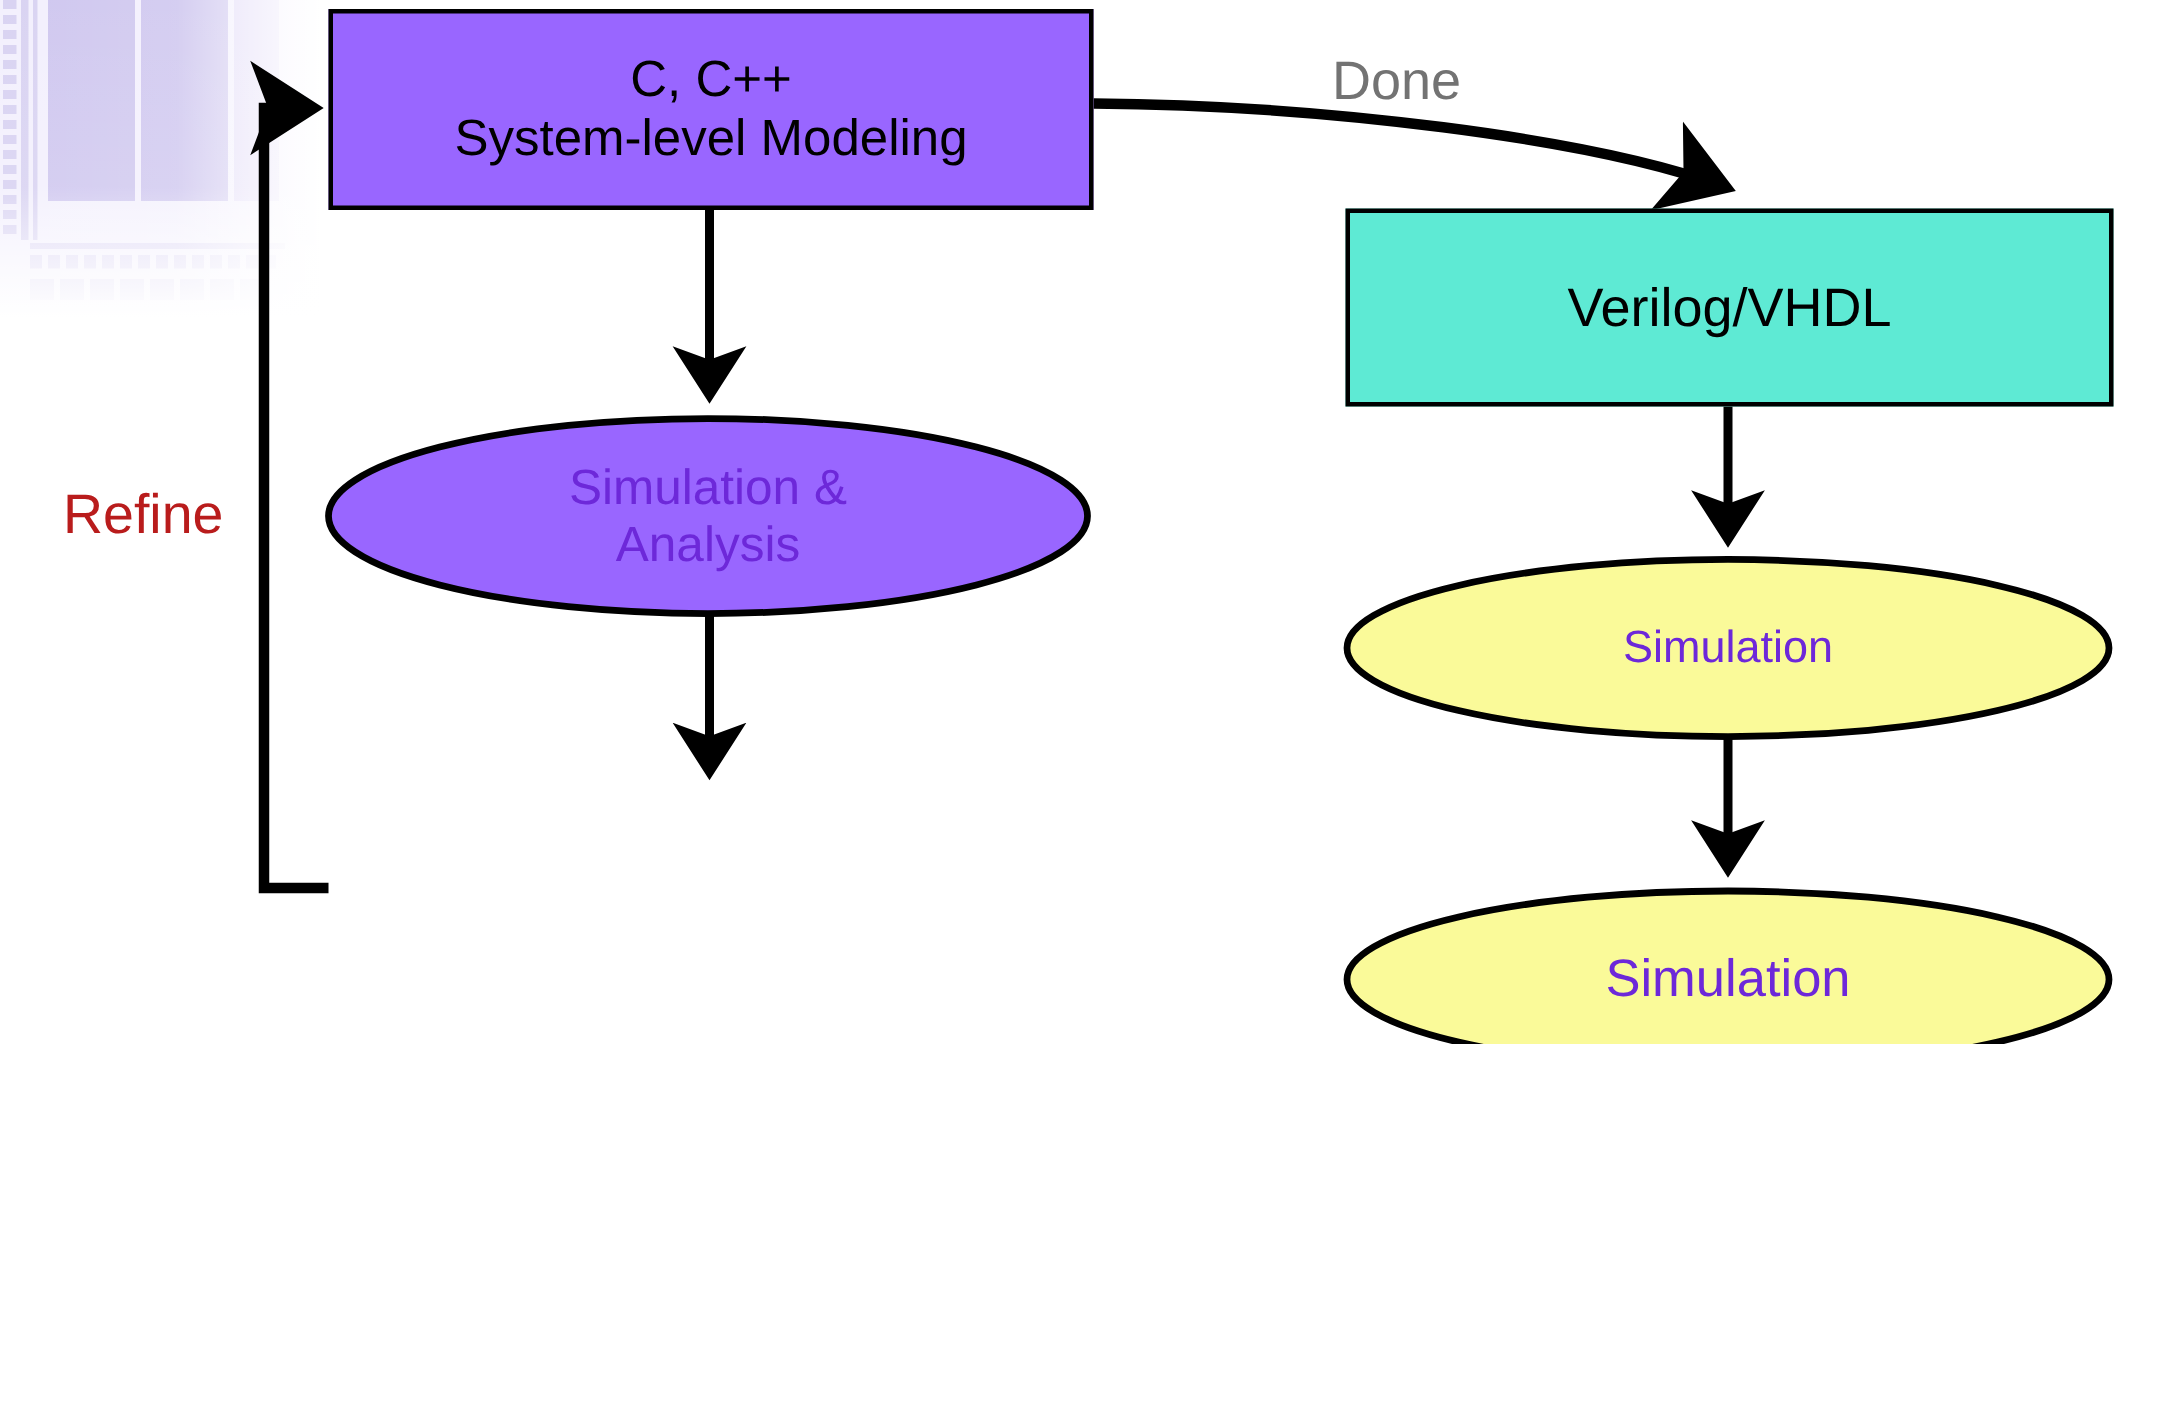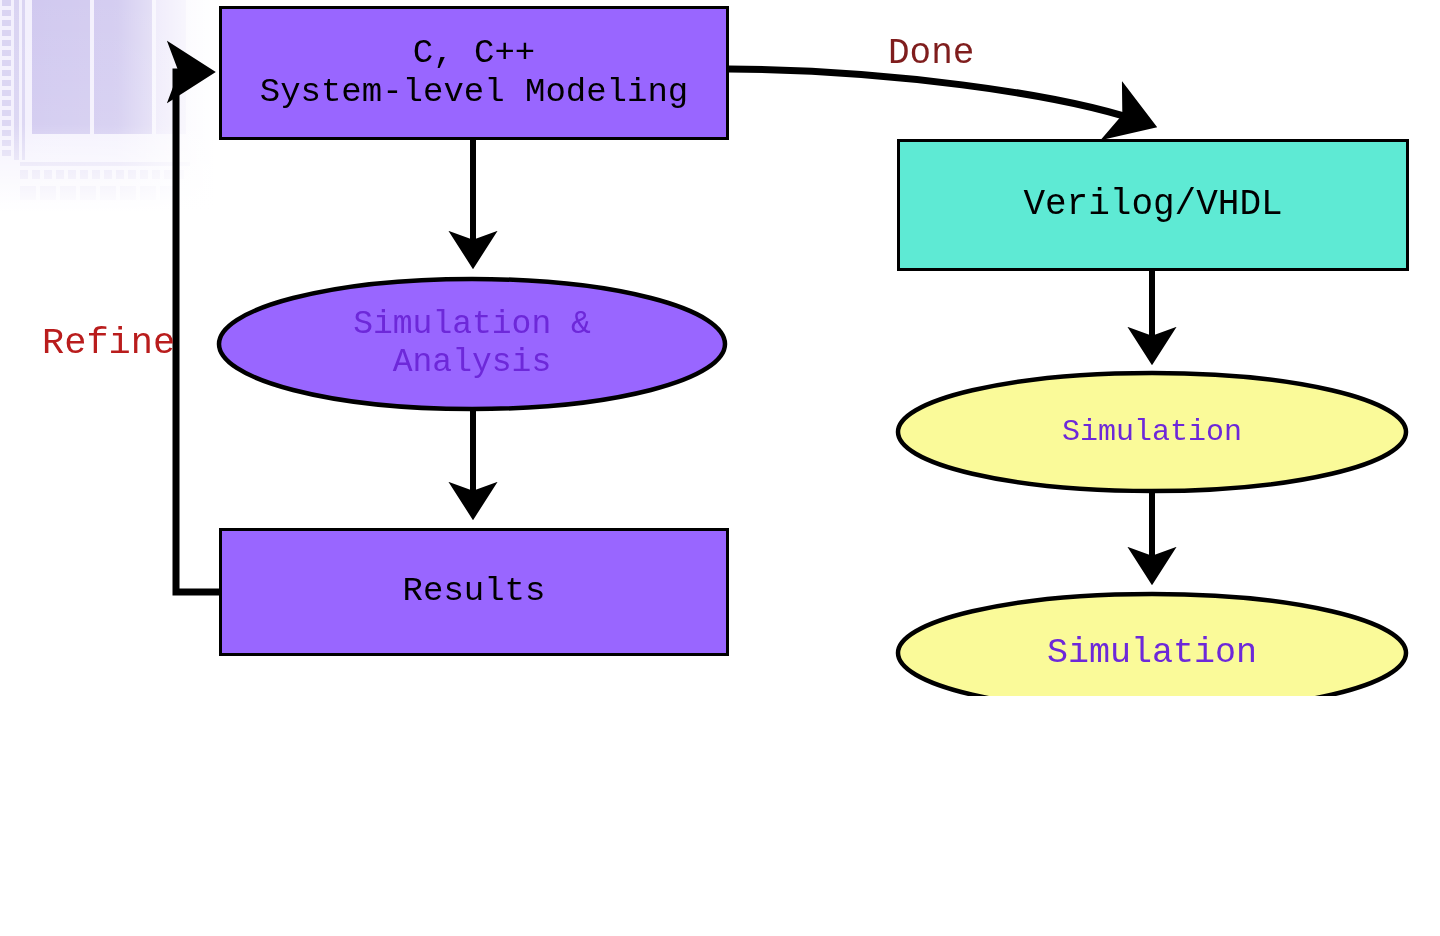--- a/index.html
+++ b/index.html
@@ -7,21 +7,21 @@
     margin: 0;
     padding: 0;
     background: #ffffff;
   }
   #canvas {
     position: relative;
     width: 1440px;
     height: 696px;
     background: #ffffff;
     overflow: hidden;
-    font-family: Liberation Mono, monospace;
+    font-family: Liberation Sans, sans-serif;
   }
 
   
   #chip-watermark {
     position: absolute;
     left: 0;
     top: -6px;
     width: 214px;
     height: 218px;
     pointer-events: none;
@@ -70,21 +70,21 @@
     justify-content: center;
     text-align: center;
     color: #6d28d9;
     line-height: 1.16;
     white-space: pre-line;
   }
 
   
   .edge-label {
     position: absolute;
-    color: #7f1d1d;
+    color: #737373;
     white-space: nowrap;
   }
   .edge-label.refine {
     color: #b91c1c;
   }
 </style>
 </head>
 <body>
 
 <div id="canvas">
@@ -202,22 +202,20 @@
 System-level Modeling</div>
 
   <div class="ellipse-wrap" style="left:216px; top:276px; width:512px; height:136px;">
     <svg width="512" height="136" viewBox="0 0 512 136" xmlns="http://www.w3.org/2000/svg">
       <ellipse cx="256" cy="68" rx="253" ry="65" fill="#9966FF" stroke="#000000" stroke-width="4.5"></ellipse>
     </svg>
     <div class="ellipse-label" style="font-size:33px;">Simulation &amp;
 Analysis</div>
   </div>
 
-  <div class="node rect" style="left:219px; top:528px; width:510px; height:128px;
-              background:#9966FF; font-size:34px;">Results</div>
 
   <div class="node rect" style="left:897px; top:139px; width:512px; height:132px;
               background:#5eead4; font-size:36px;">Verilog/VHDL</div>
 
   <div class="ellipse-wrap" style="left:895px; top:370px; width:514px; height:124px;">
     <svg width="514" height="124" viewBox="0 0 514 124" xmlns="http://www.w3.org/2000/svg">
       <ellipse cx="257" cy="62" rx="254" ry="59" fill="#FAFA99" stroke="#000000" stroke-width="4.5"></ellipse>
     </svg>
     <div class="ellipse-label" style="font-size:30px;">Simulation</div>
   </div>

